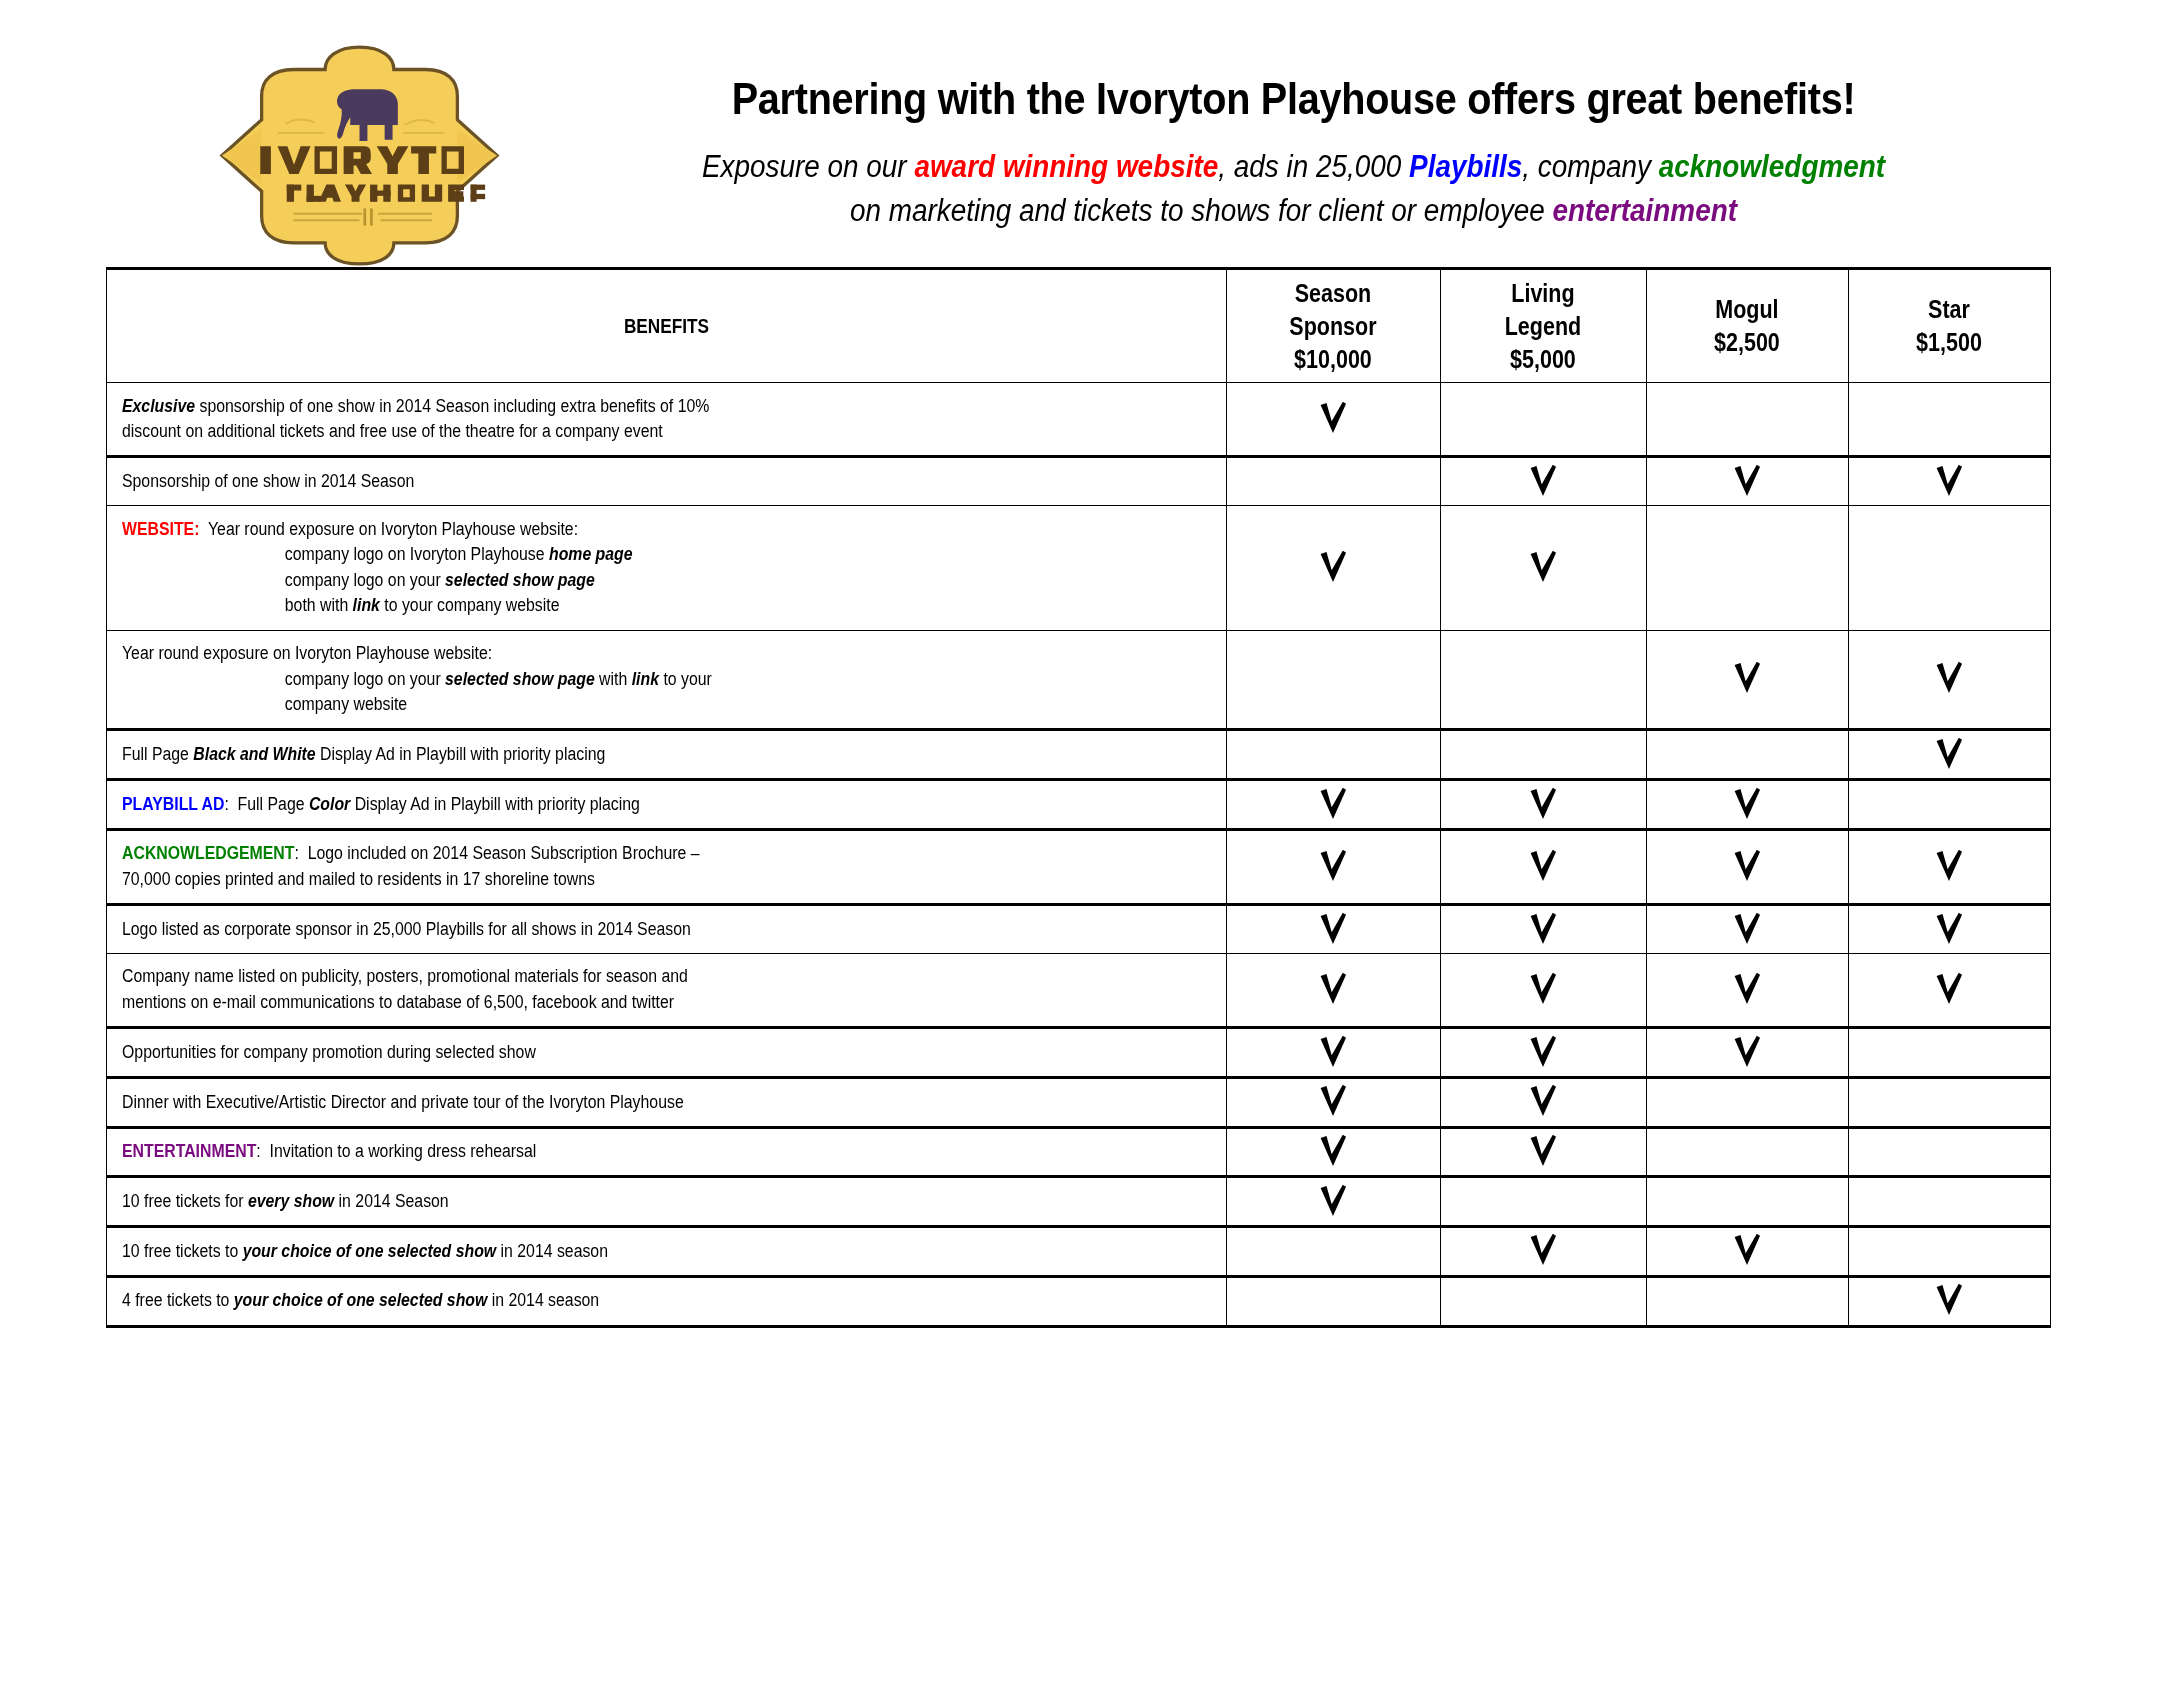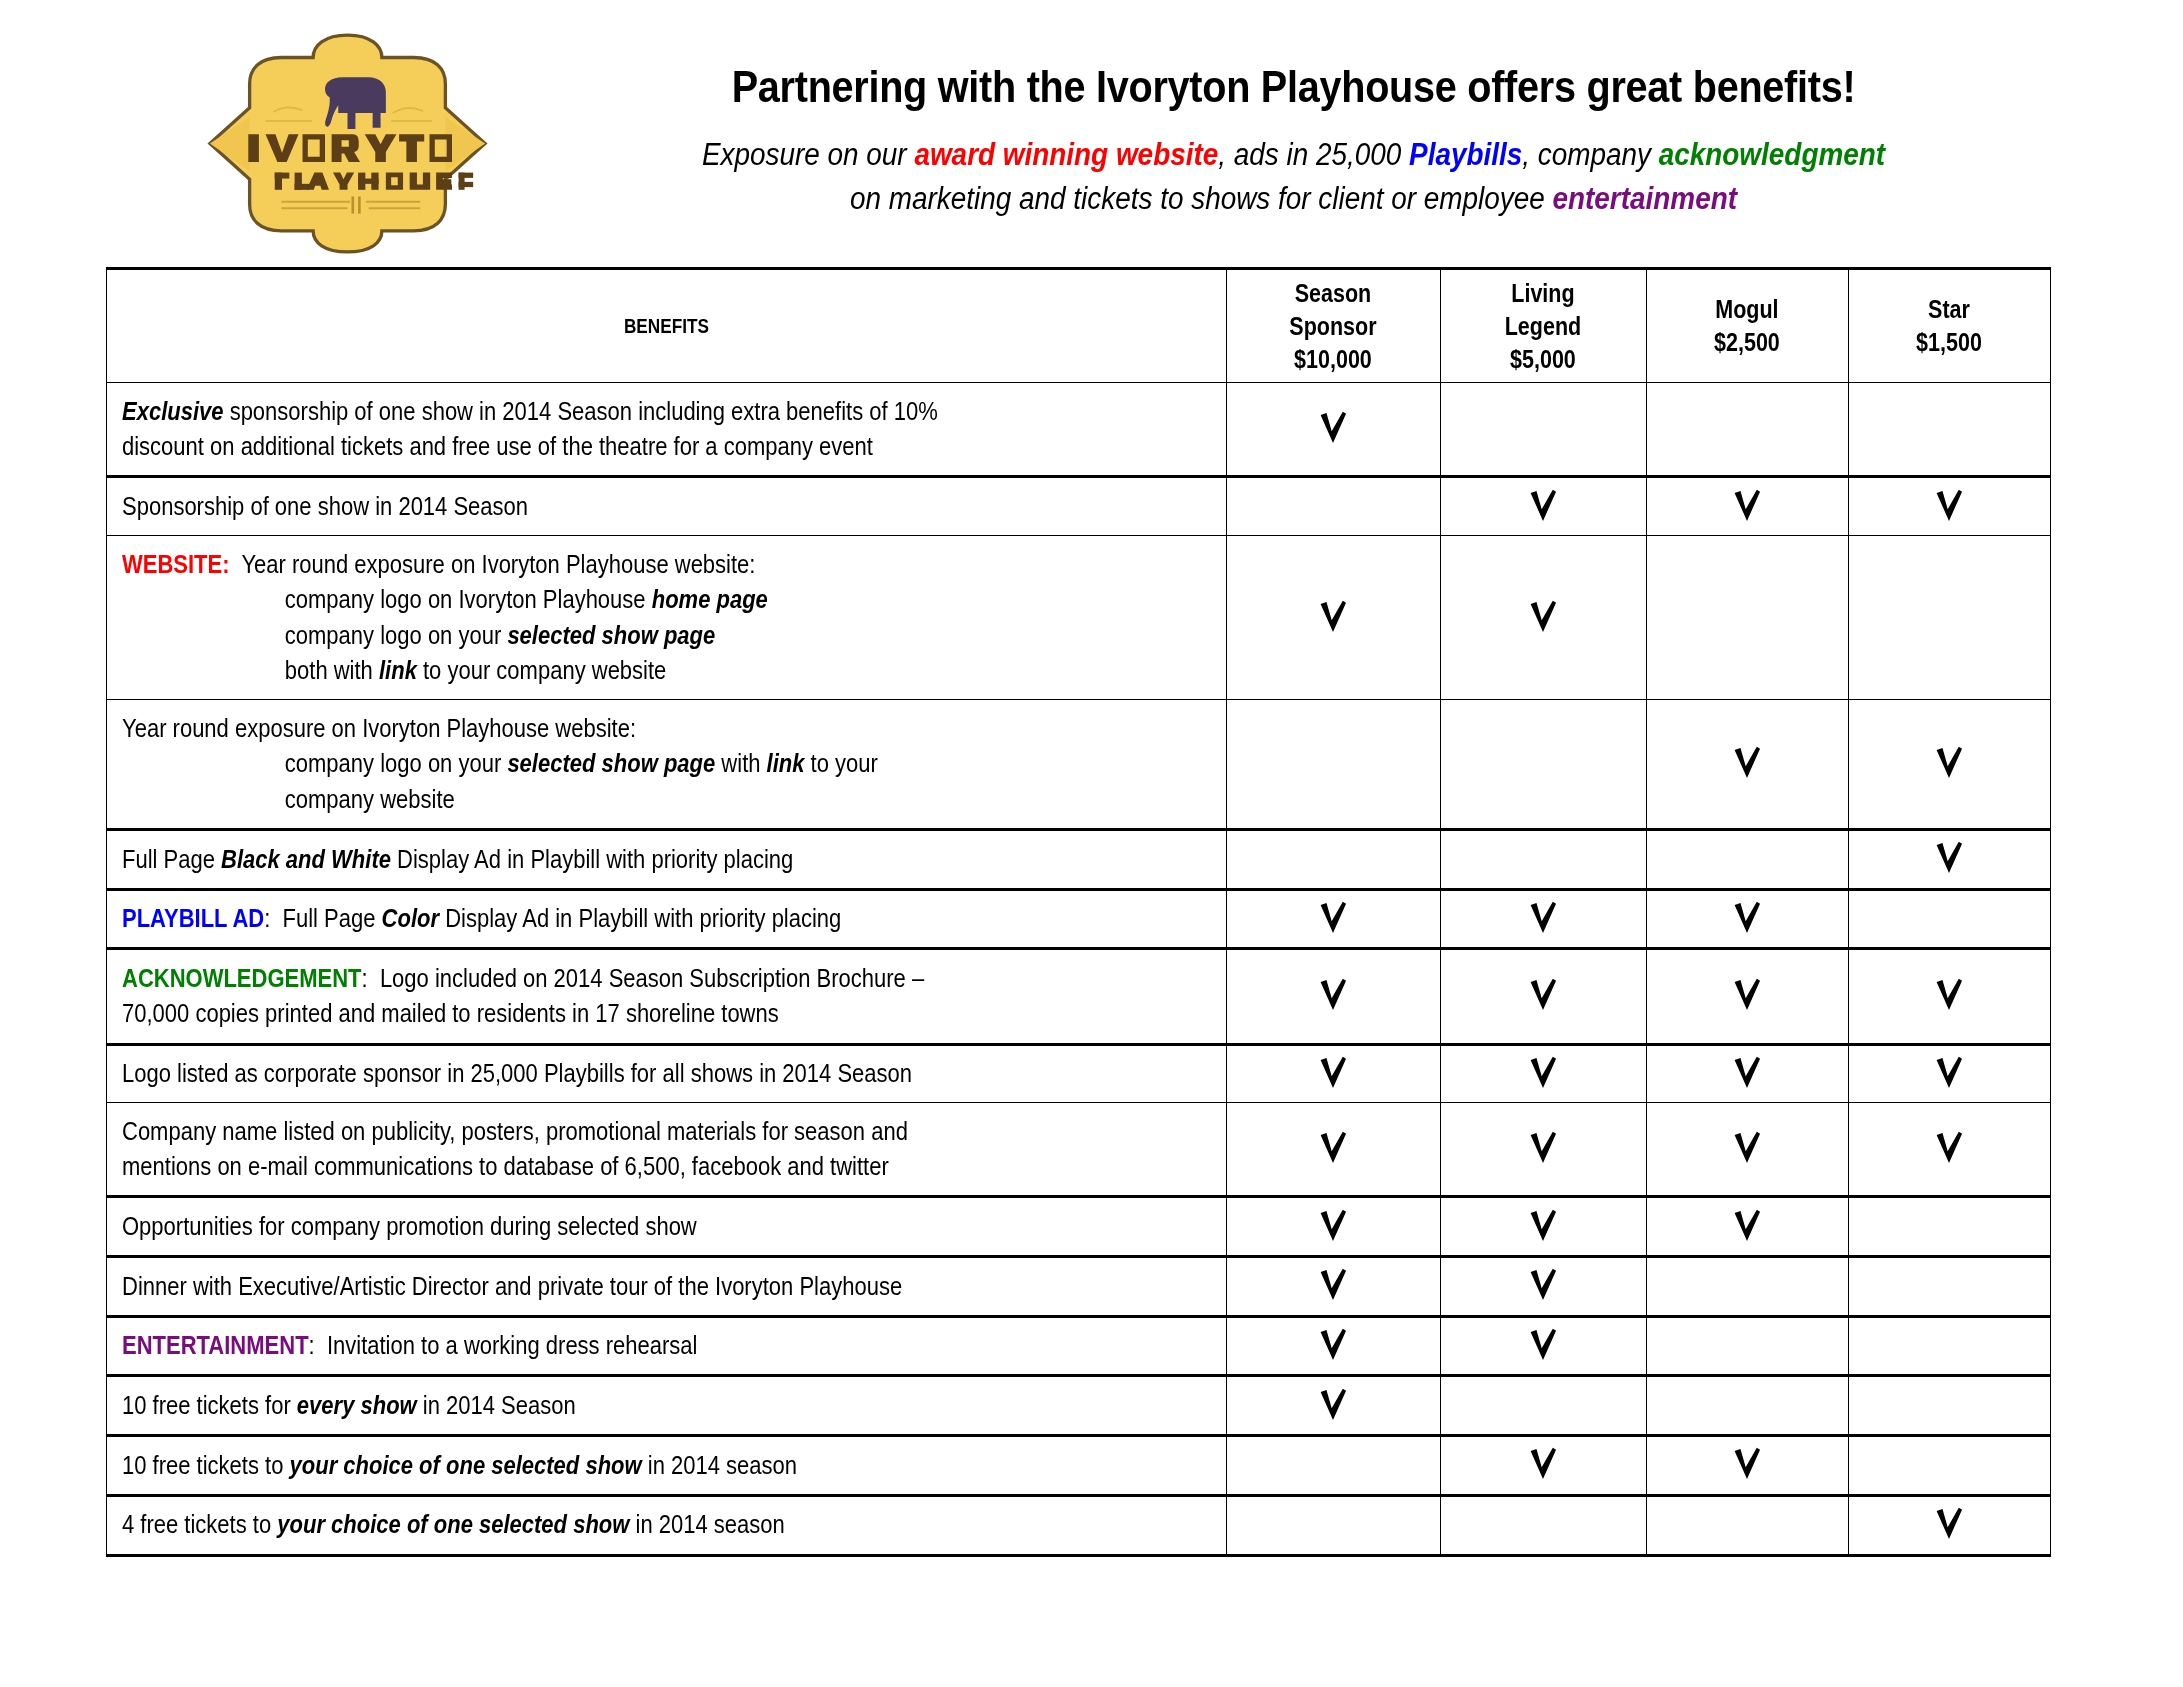--- a/index.html
+++ b/index.html
@@ -12,21 +12,21 @@
     height: 1687px;
     font-family: "Liberation Sans", sans-serif;
     color: #000000;
     -webkit-font-smoothing: antialiased;
   }
   .page {
     position: relative;
     width: 2183px;
     height: 1687px;
     box-sizing: border-box;
-    padding: 4px;
+    padding: 16px;
     border-radius: 8px;
   }
 
   
   .header {
     position: relative;
     height: 258px;
   }
   .logo-wrap {
     position: absolute;
@@ -101,21 +101,21 @@
   th.head-tier {
     font-size: 25px;
     font-weight: bold;
     text-align: center;
     line-height: 1.32;
     padding: 6.6px 2.6px;
   }
   th.head-tier span.tline { display: block; transform: scaleX(0.86); }
 
   td.benefit-cell {
-    font-size: 25px;
+    font-size: 18px;
     line-height: 1.42;
     padding: 10.6px 6.6px 10.6px 14.6px;
     text-align: left;
   }
   td.benefit-cell .btext { display: block; transform: scaleX(0.88); transform-origin: left center; width: 113.6%; }
   td.benefit-cell .sub {
     display: block;
     padding-left: 185px;
   }
   .lbl-red    { color: #FF0000; font-weight: bold; }

